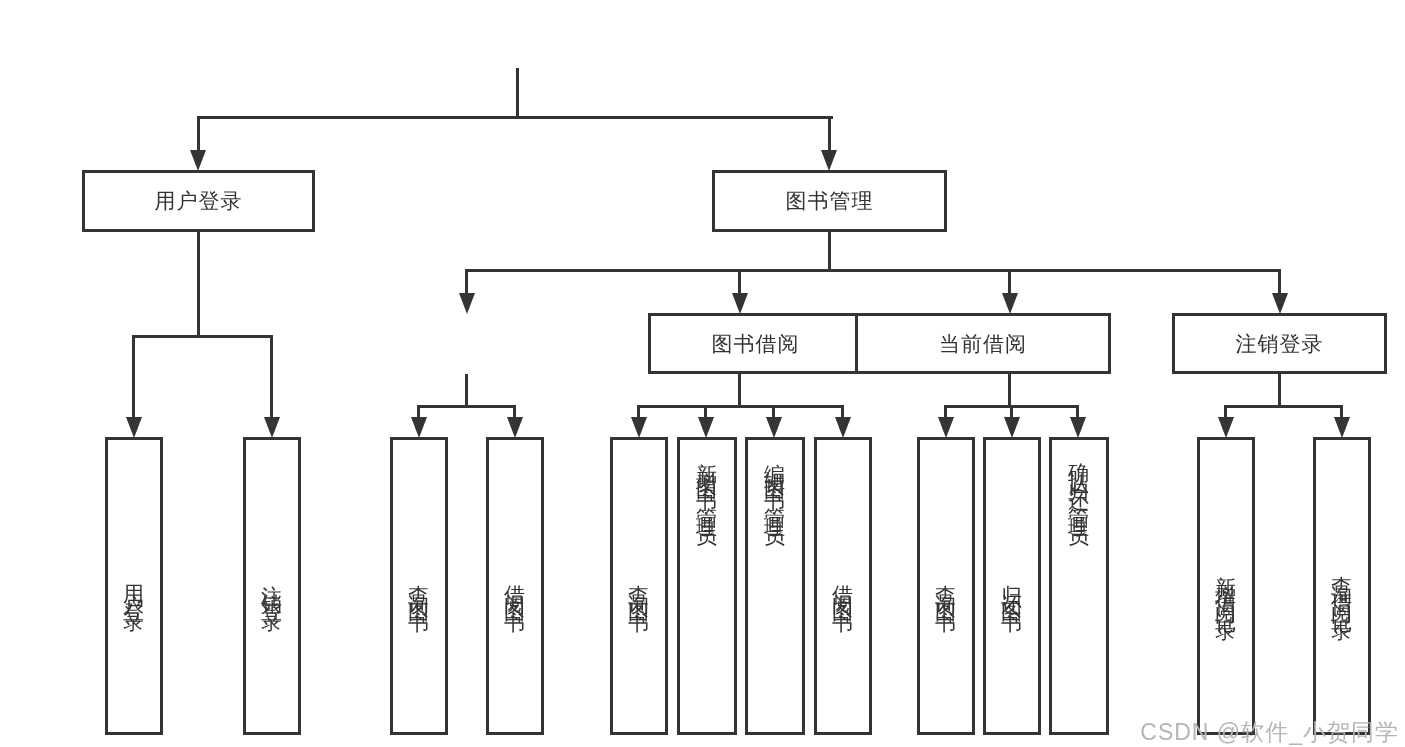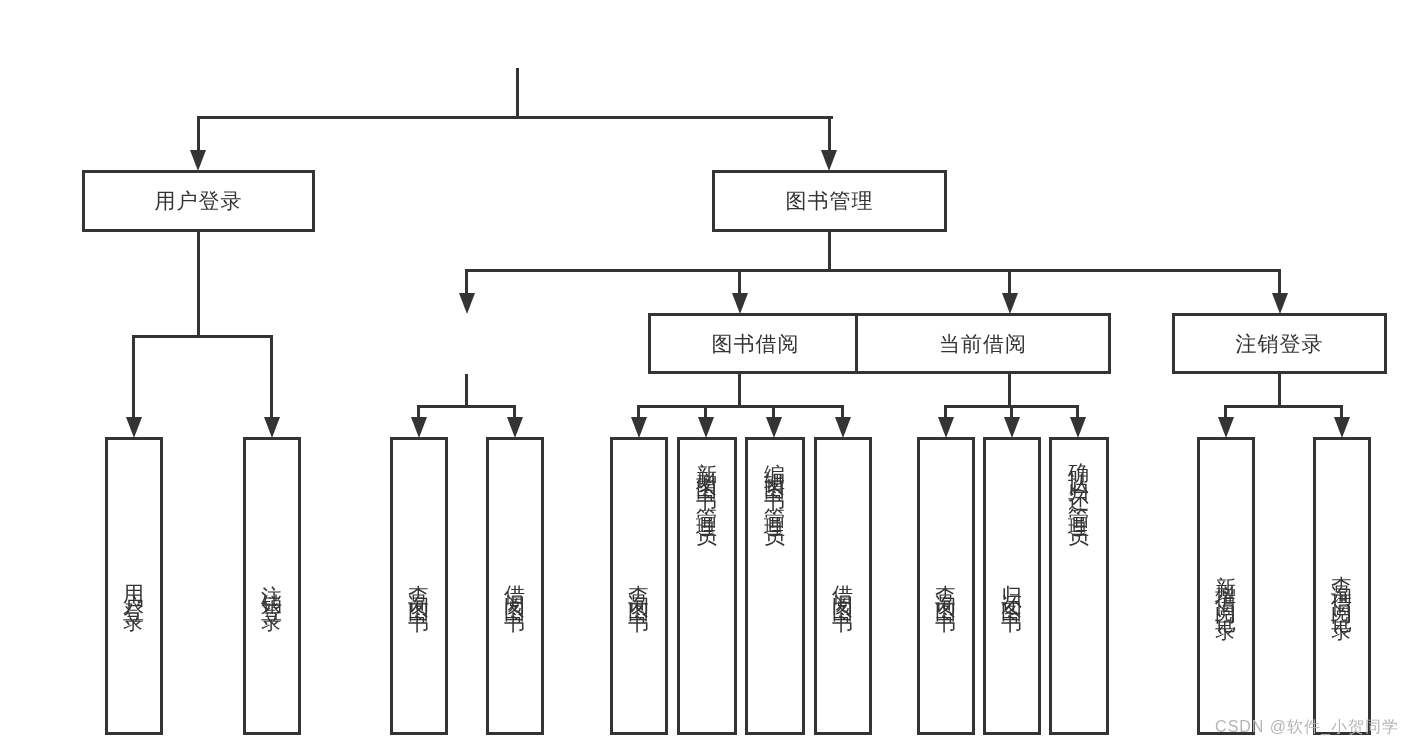--- a/index.html
+++ b/index.html
@@ -19,21 +19,21 @@
   }
   .vfill{justify-content:flex-start;padding-top:6px;}
   .vl{position:absolute;width:3px;background:#343434;}
   .hl{position:absolute;height:3px;background:#343434;}
   .arrow{
     position:absolute;width:0;height:0;
     border-left:8px solid transparent;border-right:8px solid transparent;
     border-top:21px solid #343434;
   }
   .watermark{
-    position:absolute;right:6px;top:717px;font-size:16px;color:#b5b5b5;
+    position:absolute;right:6px;top:717px;font-size:23px;color:#b5b5b5;
     z-index:10;white-space:nowrap;letter-spacing:1px;
   }
 </style>
 </head>
 <body>
 
 <div id="canvas">
 
 
   <div class="box hbox" style="left:82px;top:170px;width:233px;height:62px">

